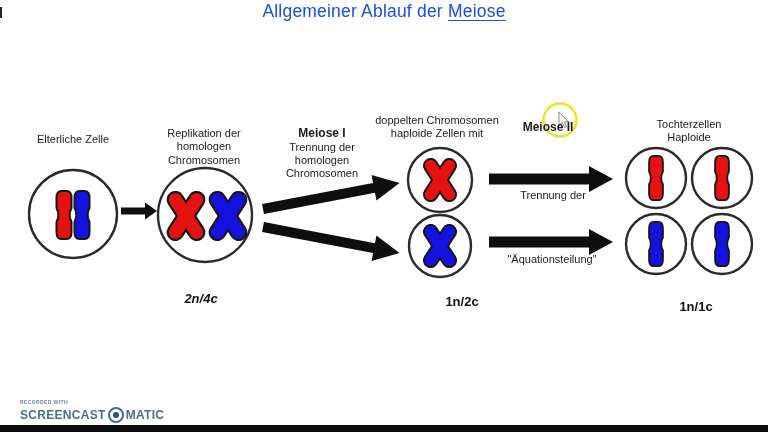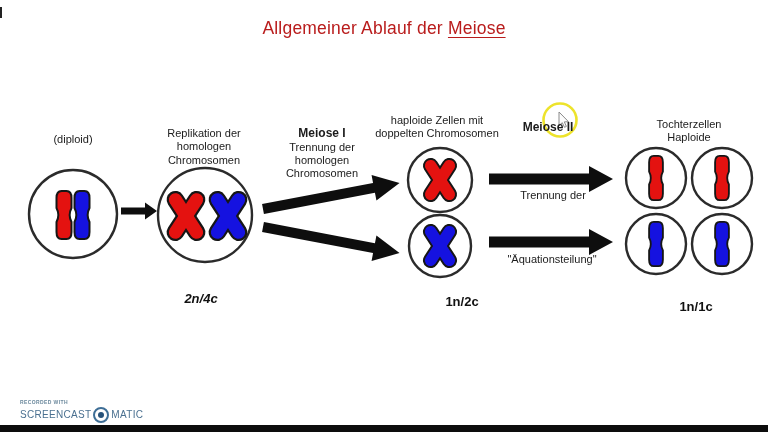--- a/index.html
+++ b/index.html
@@ -1,27 +1,27 @@
 <!DOCTYPE html>
 <html><head>
 <meta charset="utf-8">
 <style>
   html,body{margin:0;padding:0;background:#fff;}
   .stage{position:relative;width:768px;height:432px;background:#ffffff;overflow:hidden;
          font-family:"Liberation Sans",sans-serif;color:#1c1c1c;}
-  .title{position:absolute;top:18px;left:0;width:100%;text-align:center;
-         font-size:17.5px;letter-spacing:.2px;color:#b91c1c;}
+  .title{position:absolute;top:1px;left:0;width:100%;text-align:center;
+         font-size:17.5px;letter-spacing:.2px;color:#1d4ed8;}
   .title .u{text-decoration:underline;text-underline-offset:3px;}
   .diagram{position:absolute;left:0;top:0;}
   .lbl{position:absolute;text-align:center;font-size:11px;line-height:1.22;color:#1b1b1b;}
   .lbl .hd{font-weight:bold;font-size:12px;}
   .ploidy{position:absolute;text-align:center;font-weight:bold;font-size:13px;color:#111;}
   .wm{position:absolute;left:20px;top:400px;line-height:1;}
   .wm-top{font-size:5px;font-weight:bold;letter-spacing:.4px;color:#6b889c;text-shadow:0 0 1px #fff;}
-  .wm-brand{margin-top:2px;display:flex;align-items:center;font-size:10px;font-weight:normal;
+  .wm-brand{margin-top:2px;display:flex;align-items:center;font-size:12px;font-weight:bold;
             letter-spacing:.3px;color:#4a7090;text-shadow:0 0 1px #fff;}
   .wm-logo{display:inline-flex;align-items:center;justify-content:center;width:12px;height:12px;
            border-radius:50%;border:2px solid #3e6e96;background:#fff;margin:0 2px;}
   .wm-logo i{display:block;width:6px;height:6px;border-radius:50%;background:#27527a;}
   .bottom-bar{position:absolute;left:0;top:425px;width:768px;height:7px;background:#0d0d0d;}
   .edge-mark{position:absolute;left:0;top:7px;width:2px;height:11px;background:#222;}
 </style>
 </head>
 <body>
 
@@ -91,39 +91,39 @@
       <use href="#chromatid" transform="translate(722,178) scale(0.92)" fill="#e41210"></use>
       <use href="#chromatid" transform="translate(656,244) scale(0.92)" fill="#1512e0"></use>
       <use href="#chromatid" transform="translate(722,244) scale(0.92)" fill="#1512e0"></use>
     </g>
 
     <circle cx="560" cy="120" r="16.5" fill="none" stroke-width="2.6" stroke="#ede32b"></circle>
     <path d="M0,0 L0,13.5 L3.3,10.7 L5.5,15.3 L7.4,14.4 L5.3,9.9 L9.5,9.7 Z" transform="translate(559,112)" fill="#fcfcfc" stroke="#8a8a8a" stroke-width="1"></path>
   </svg>
 
   <div class="lbl" style="left:13px;top:133px;width:120px;">
-    <div>(diploid)</div>
+    <div>Elterliche Zelle</div>
   </div>
 
   <div class="lbl" style="left:144px;top:127px;width:120px;">
     <div>Replikation der</div>
     <div>homologen</div>
     <div>Chromosomen</div>
   </div>
 
   <div class="lbl" style="left:262px;top:126px;width:120px;">
     <div class="hd">Meiose I</div>
     <div>Trennung der</div>
     <div>homologen</div>
     <div>Chromosomen</div>
   </div>
 
   <div class="lbl" style="left:361px;top:114px;width:152px;">
+    <div>doppelten Chromosomen</div>
     <div>haploide Zellen mit</div>
-    <div>doppelten Chromosomen</div>
   </div>
 
   <div class="lbl" style="left:498px;top:120px;width:100px;">
     <div class="hd">Meiose II</div>
   </div>
 
   <div class="lbl" style="left:629px;top:118px;width:120px;">
     <div>Tochterzellen</div>
     <div>Haploide</div>
   </div>

